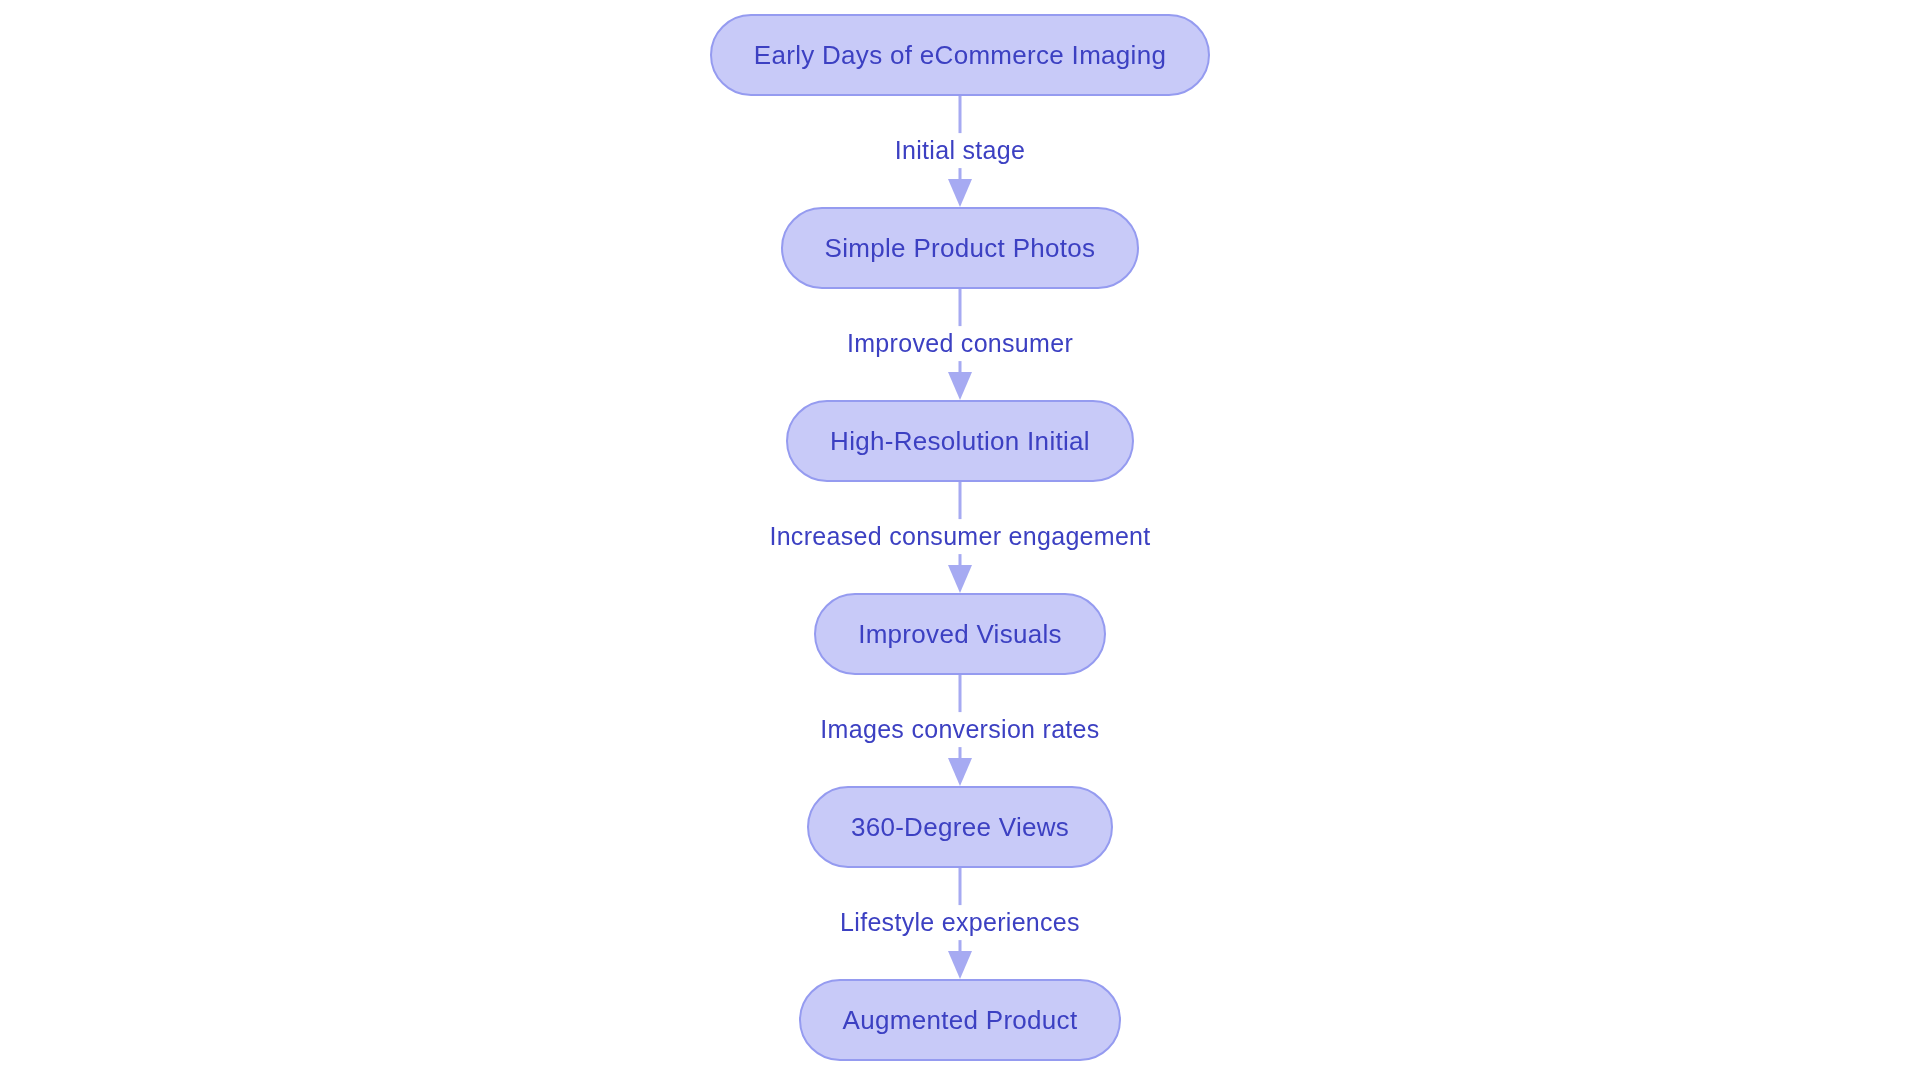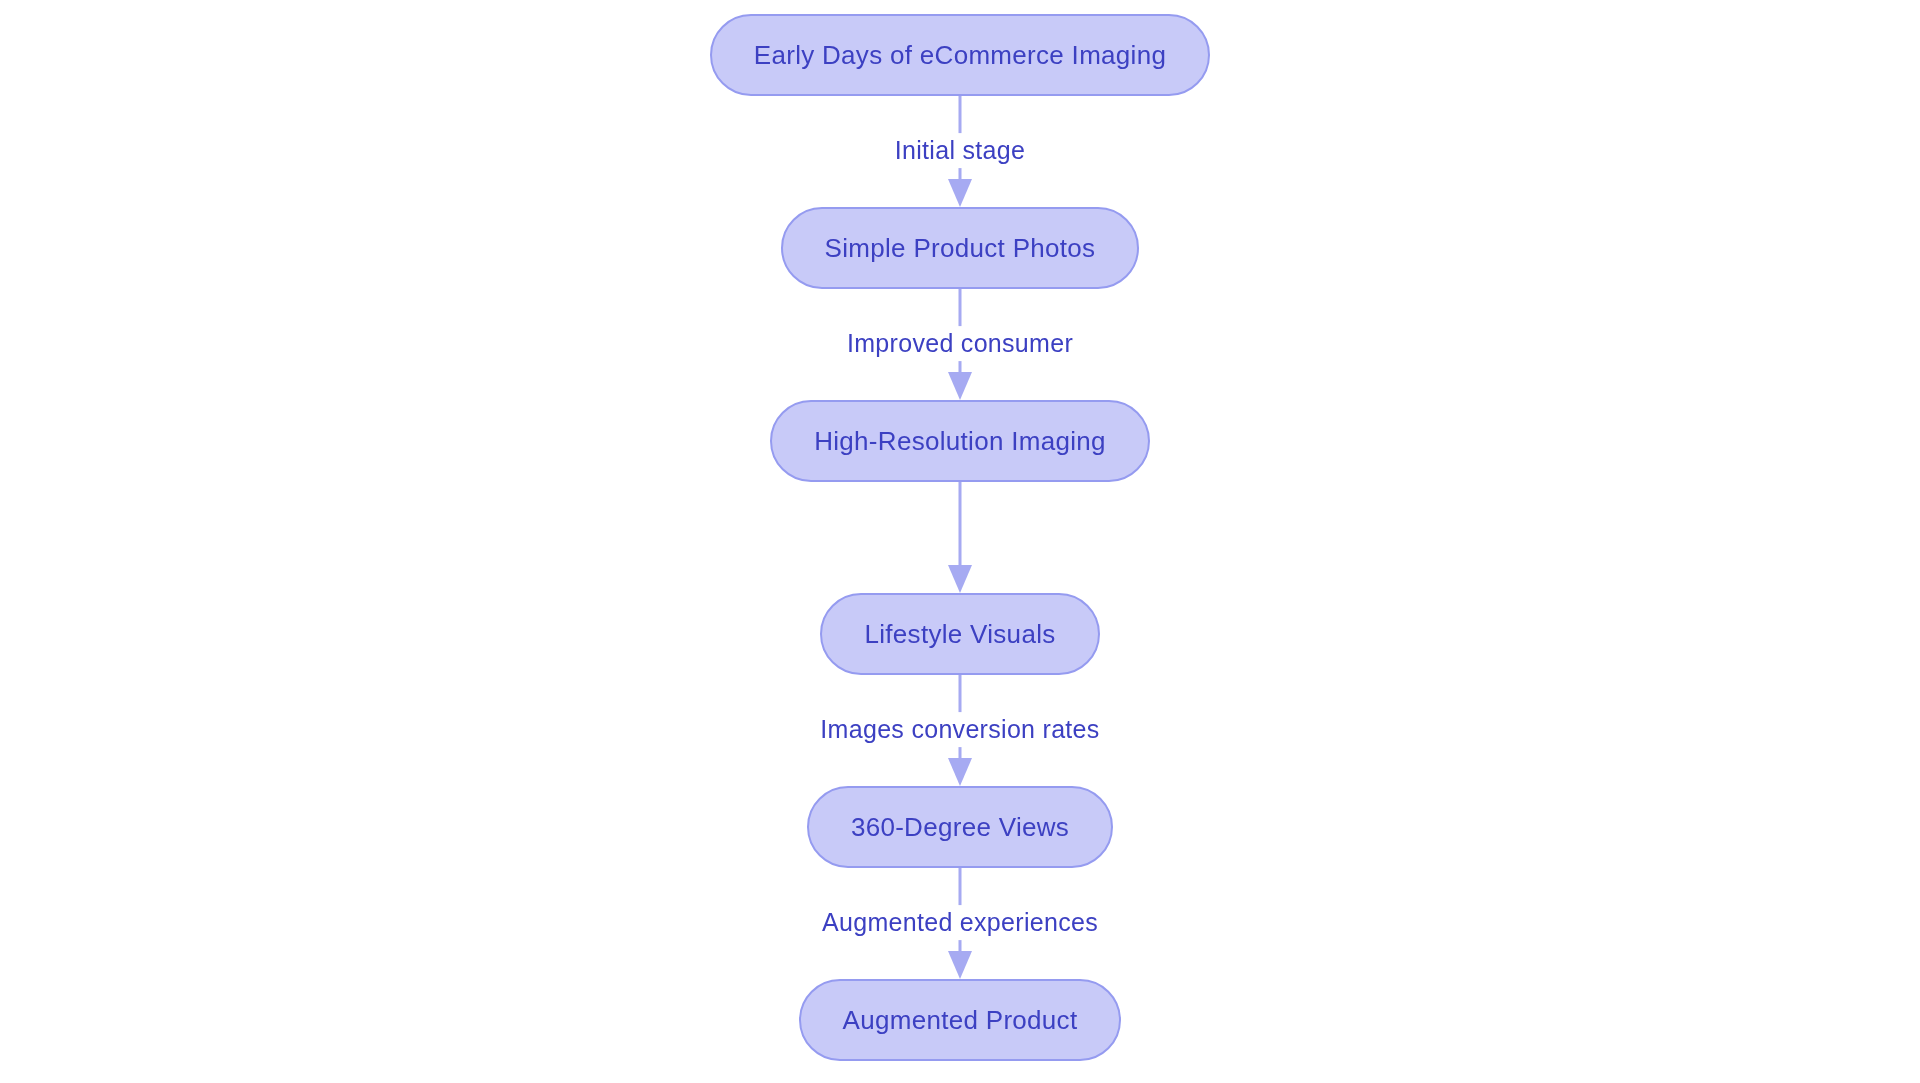--- a/index.html
+++ b/index.html
@@ -97,46 +97,47 @@
       <span>Simple Product Photos</span>
     </div>
 
     <div class="connector">
       <div class="edge-line"></div>
       <div class="arrowhead"></div>
       <div class="edge-label">Improved consumer</div>
     </div>
 
     <div class="flow-node">
-      <span>High-Resolution Imaging</span>
+      <span>High-Resolution Initial</span>
     </div>
 
     <div class="connector">
       <div class="edge-line"></div>
       <div class="arrowhead"></div>
+      <div class="edge-label">Increased consumer engagement</div>
     </div>
 
     <div class="flow-node">
-      <span>Lifestyle Visuals</span>
+      <span>Improved Visuals</span>
     </div>
 
     <div class="connector">
       <div class="edge-line"></div>
       <div class="arrowhead"></div>
       <div class="edge-label">Images conversion rates</div>
     </div>
 
     <div class="flow-node">
       <span>360-Degree Views</span>
     </div>
 
     <div class="connector">
       <div class="edge-line"></div>
       <div class="arrowhead"></div>
-      <div class="edge-label">Augmented experiences</div>
+      <div class="edge-label">Lifestyle experiences</div>
     </div>
 
     <div class="flow-node">
       <span>Augmented Product</span>
     </div>
 
   </div>
 </div>
 
 </body></html>

